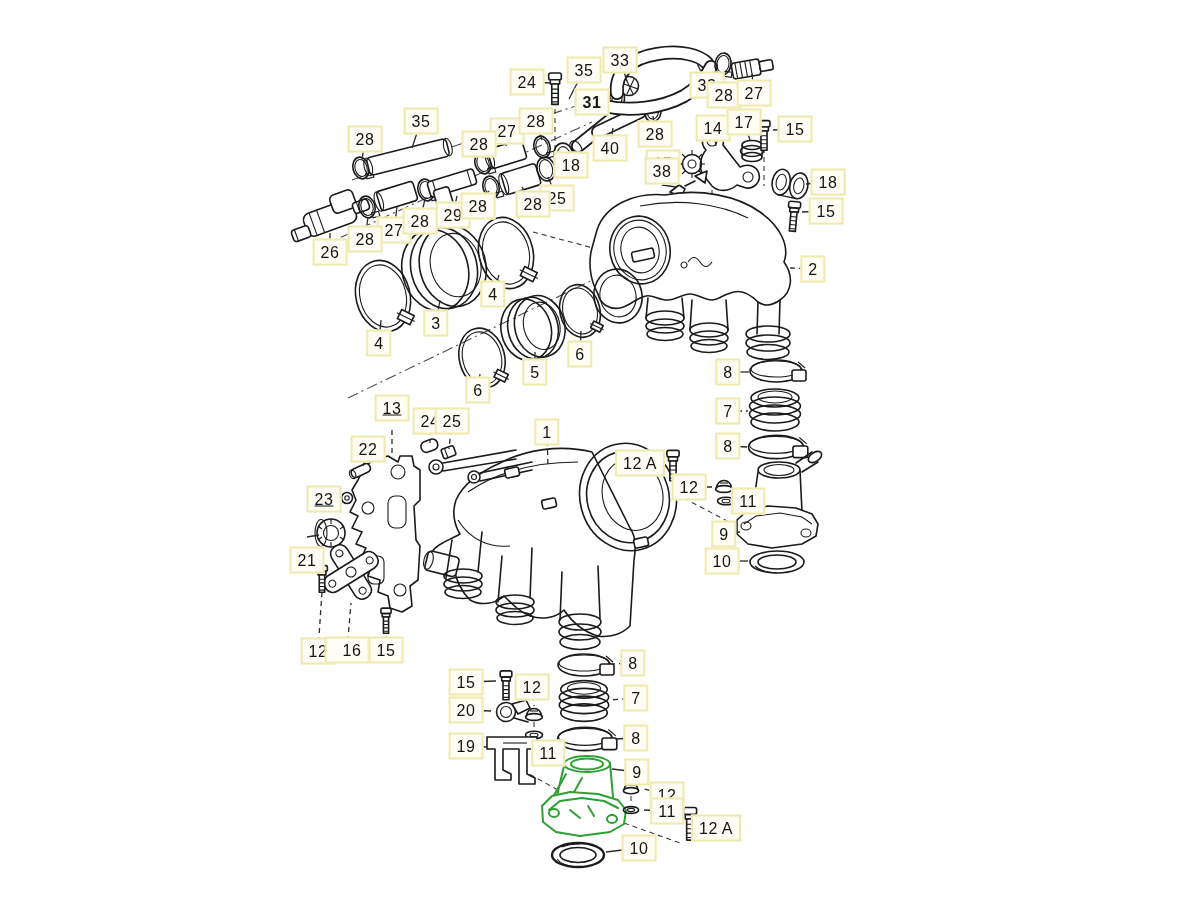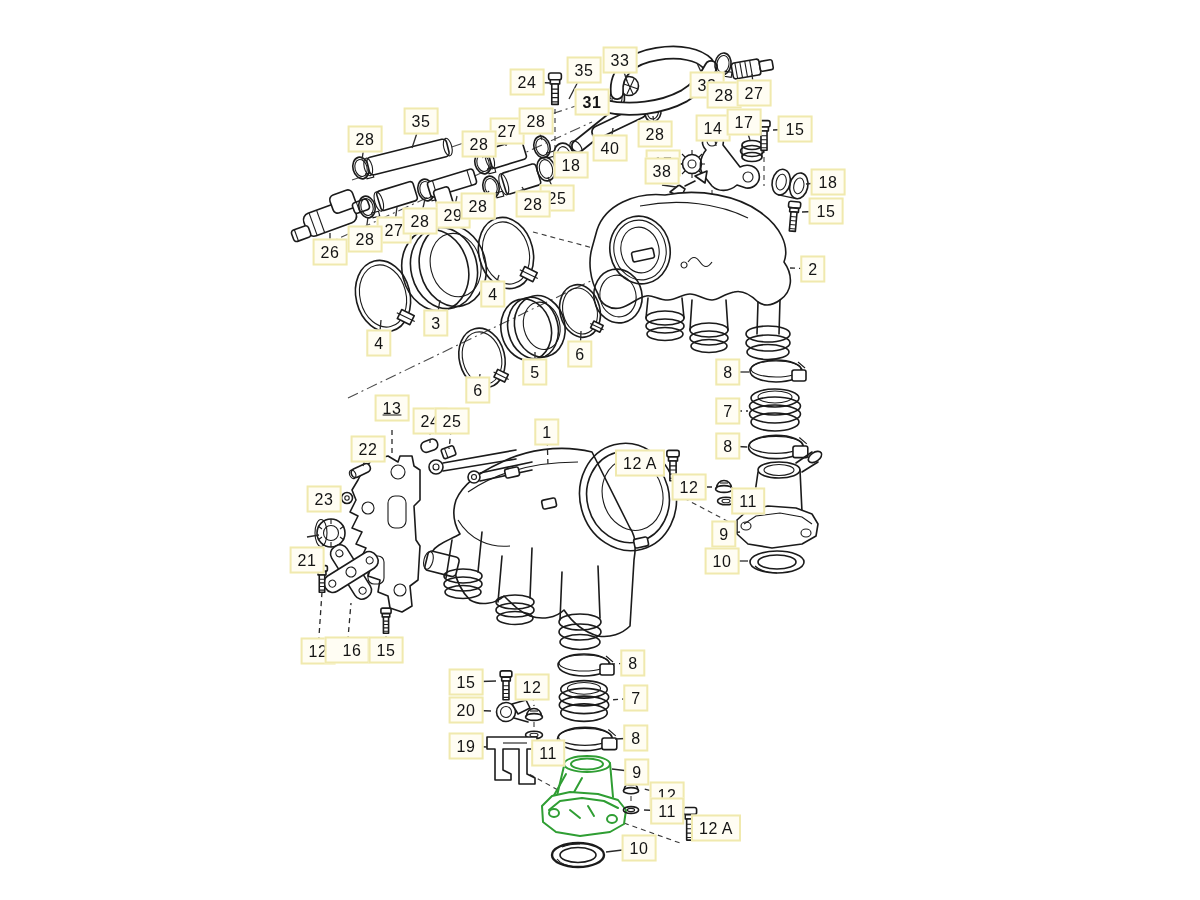--- a/index.html
+++ b/index.html
@@ -583,21 +583,21 @@
       <div class="callout" style="left: 689px; top: 487px;">12</div>
       <div class="callout" style="left: 748px; top: 501px;">11</div>
       <div class="callout" style="left: 724px; top: 534px;">9</div>
       <div class="callout" style="left: 722px; top: 561px;">10</div>
       <div class="callout" style="left: 640px; top: 463px;">12 A</div>
       <div class="callout" style="left: 547px; top: 432px;">1</div>
       <div class="callout" style="left: 430px; top: 421px;">24</div>
       <div class="callout" style="left: 452px; top: 421px;">25</div>
       <div class="callout" style="left: 392px; top: 408px; text-decoration: underline;">13</div>
       <div class="callout" style="left: 368px; top: 449px;">22</div>
-      <div class="callout" style="left: 324px; top: 499px;">23</div>
+      <div class="callout" style="left: 324px; top: 499px; text-decoration: underline;">23</div>
       <div class="callout" style="left: 307px; top: 560px;">21</div>
       <div class="callout" style="left: 318px; top: 651px;">12</div>
       <div class="callout" style="left: 347px; top: 650px; padding-left: 16px;">16</div>
       <div class="callout" style="left: 386px; top: 650px;">15</div>
       <div class="callout" style="left: 466px; top: 682px;">15</div>
       <div class="callout" style="left: 466px; top: 710px;">20</div>
       <div class="callout" style="left: 532px; top: 687px;">12</div>
       <div class="callout" style="left: 466px; top: 746px;">19</div>
       <div class="callout" style="left: 548px; top: 753px;">11</div>
       <div class="callout" style="left: 633px; top: 663px;">8</div>

